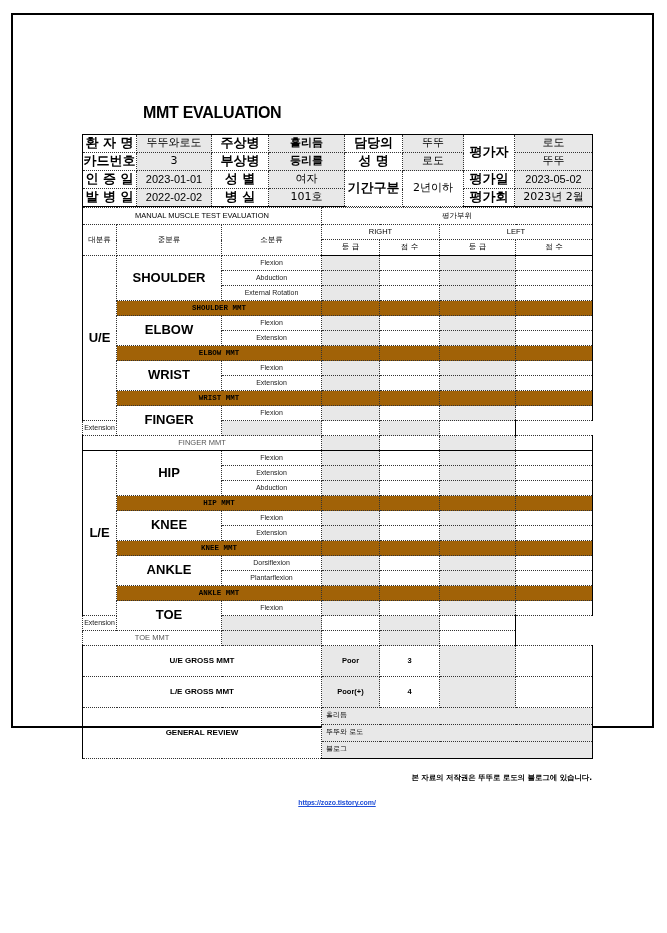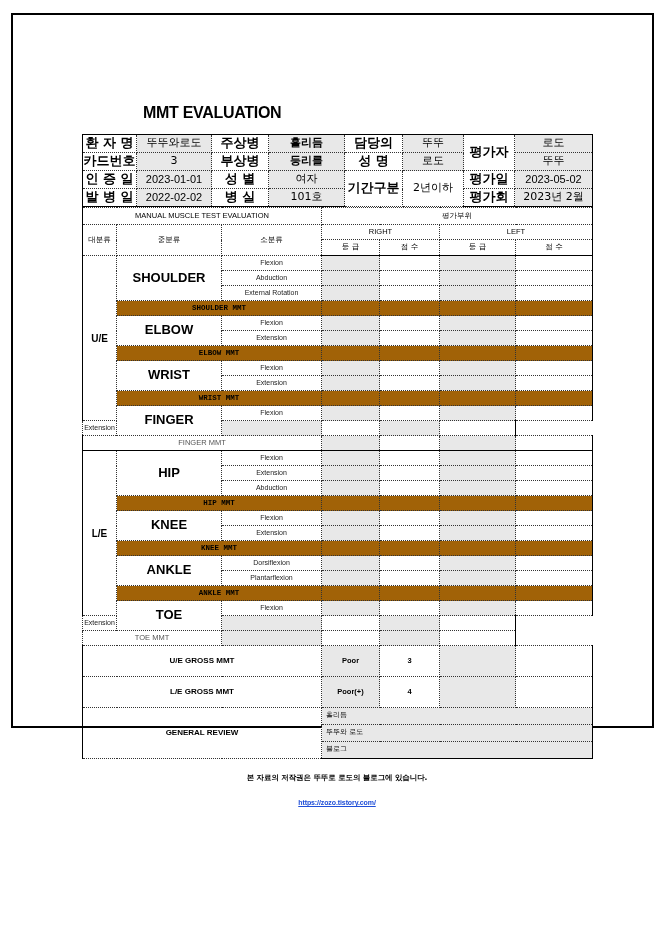--- a/index.html
+++ b/index.html
@@ -74,41 +74,42 @@
   .kr     { font-family: "DejaVu Sans", "Liberation Sans", sans-serif; }
 
   
   #patient-table { margin-bottom: 0; }
   #patient-table td { height: 17px; }
   #patient-table .lbl { font-weight: bold; font-size: 13px; }
   #patient-table .val { font-size: 11px; }
 
   
   #mmt-table td { height: 14px; }
-  #mmt-table .cat      { font-weight: bold; font-size: 10px; }
+  #mmt-table .cat      { font-weight: bold; font-size: 13px; }
   #mmt-table .midcat   { font-weight: bold; font-size: 13px; }
   #mmt-table .subcat   { font-size: 7px; color: #222; }
   #mmt-table .mmt-row  { font-weight: bold; font-size: 7.5px; }
   #mmt-table .mmt-plain{ font-size: 7.5px; color: #555; }
   #mmt-table .grosslbl { font-weight: bold; font-size: 8px; }
   #mmt-table .grossval { font-weight: bold; font-size: 7.5px; }
   #mmt-table .hdr      { font-weight: normal; font-size: 7.5px; }
   #mmt-table .review-lbl { font-weight: bold; font-size: 8px; }
   #mmt-table .review-val { font-size: 7px; text-align: left; padding-left: 4px; }
 
   
   #footer {
     margin-top: 14px;
     text-align: center;
   }
   #footer-notice {
     font-size: 7.5px;
     font-weight: bold;
     font-family: "DejaVu Sans", "Liberation Sans", sans-serif;
     letter-spacing: -0.1px;
+    text-align: right;
   }
   #footer-link {
     display: inline-block;
     margin-top: 16px;
     font-size: 7px;
     font-weight: bold;
     color: #1f4ed8;
     text-decoration: underline;
     letter-spacing: -0.1px;
   }

